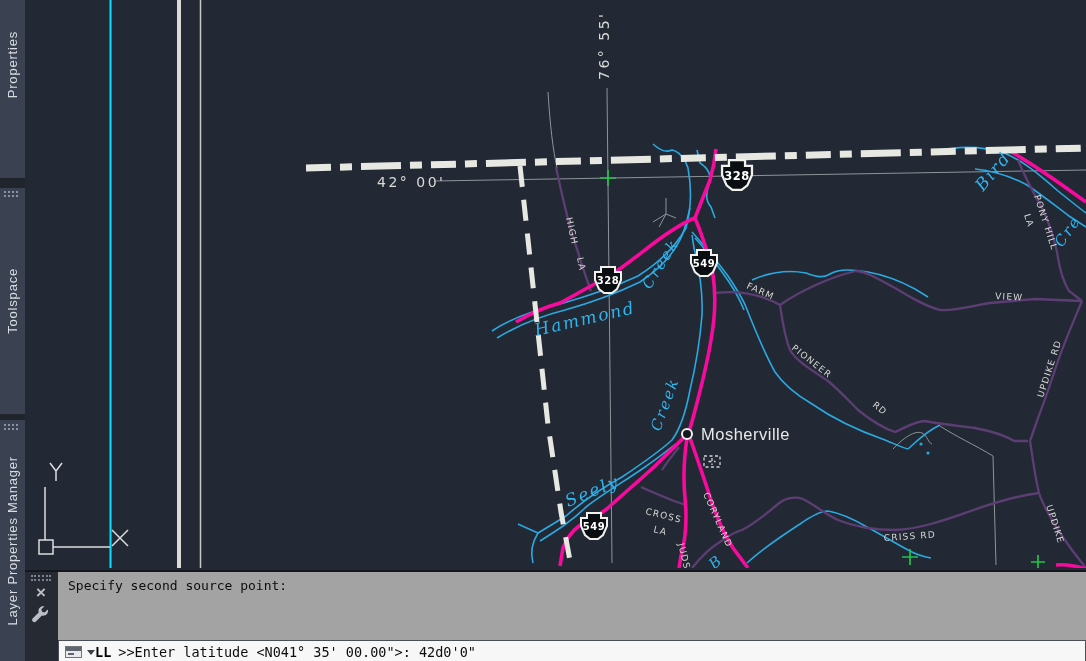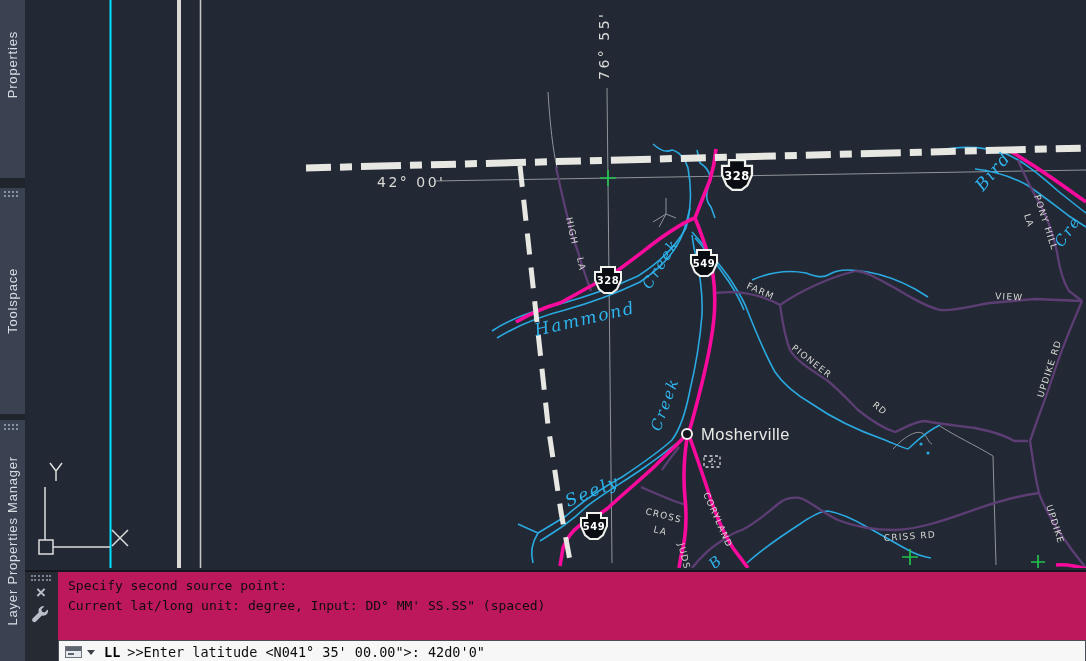--- a/index.html
+++ b/index.html
@@ -47,32 +47,32 @@
 
   
   .cmdpanel{position:absolute;left:25px;top:570px;width:1061px;height:91px;z-index:20;
             border-top:2px solid #14171d;background:#262b33;}
   .cmd-iconcol{position:absolute;left:0;top:0;width:33px;height:68px;background:#262b33;}
   .cmd-grip{position:absolute;left:6px;top:3px;width:20px;height:6px;
             border-top:2px dotted #79828f;border-bottom:2px dotted #79828f;cursor:grab;}
   .cmd-x{position:absolute;left:6px;top:11px;width:20px;height:20px;color:#b9c0c9;
          font:bold 17px "Liberation Sans",sans-serif;text-align:center;line-height:20px;cursor:pointer;}
   .cmd-wrench{position:absolute;left:6px;top:33px;width:20px;height:20px;cursor:pointer;}
-  .cmd-history{position:absolute;left:33px;top:0;width:1028px;height:68px;background:#be185d;
+  .cmd-history{position:absolute;left:33px;top:0;width:1028px;height:68px;background:#a3a3a3;
                padding:4px 0 0 10px;}
   .cmd-history div{font:13px "DejaVu Sans Mono",monospace;color:#0d0d0d;line-height:19.5px;white-space:pre;}
   .cmd-input{position:absolute;left:33px;top:68px;width:1028px;height:23px;background:#f7f7f7;
              border:1px solid #4a4e55;border-bottom:none;display:flex;align-items:center;
              padding-left:6px;cursor:text;}
   .prompt-icon{width:17px;height:12px;border:1px solid #70757c;background:#e7eaee;position:relative;flex:none;}
   .prompt-icon::before{content:"";position:absolute;left:0;top:0;width:100%;height:4px;background:#5d646e;}
   .prompt-icon::after{content:"";position:absolute;left:2px;top:6px;width:6px;height:2px;background:#5d646e;}
   .prompt-caret{width:0;height:0;border-left:4px solid transparent;border-right:4px solid transparent;
                 border-top:5px solid #3c4046;margin-left:5px;flex:none;cursor:pointer;}
-  .prompt-cmd{font:bold 13.5px "DejaVu Sans Mono",monospace;color:#000;margin-left:9px;white-space:pre;}
+  .prompt-cmd{font:bold 13.5px "DejaVu Sans Mono",monospace;color:#000;white-space:pre;}
   .prompt-text{font:13.5px "DejaVu Sans Mono",monospace;color:#0d0d0d;margin-left:7px;white-space:pre;}
 </style>
 </head>
 <body>
 
 <div class="app">
 
   <svg class="canvas" width="1086" height="568" viewBox="0 0 1086 568">
 
     <path class="edge-cyan" d="M110.5,0 V568"></path>
@@ -223,21 +223,20 @@
       <span class="cmd-wrench">
         <svg width="18" height="18" viewBox="0 0 18 18">
           <path fill="#b9c0c9" d="M12.2,1.3c-2.6,0-4.7,2.1-4.7,4.7c0,0.5,0.1,1,0.2,1.4l-5.9,5.9c-0.9,0.9-0.9,2.3,0,3.2
             c0.9,0.9,2.3,0.9,3.2,0l5.9-5.9c0.4,0.1,0.9,0.2,1.4,0.2c2.6,0,4.7-2.1,4.7-4.7c0-0.6-0.1-1.2-0.3-1.7l-3.1,3.1
             l-2.5-0.7l-0.7-2.5l3.1-3.1C13.4,1.4,12.8,1.3,12.2,1.3z"></path>
         </svg>
       </span>
     </div>
     <div class="cmd-history">
       <div>Specify second source point:</div>
-      <div>Current lat/long unit: degree, Input: DD° MM' SS.SS" (spaced)</div>
     </div>
     <div class="cmd-input">
       <span class="prompt-icon"></span>
       <span class="prompt-caret"></span>
       <span class="prompt-cmd">LL</span>
       <span class="prompt-text">&gt;&gt;Enter latitude &lt;N041° 35' 00.00"&gt;: 42d0'0"</span>
     </div>
   </div>
 
 </div>

